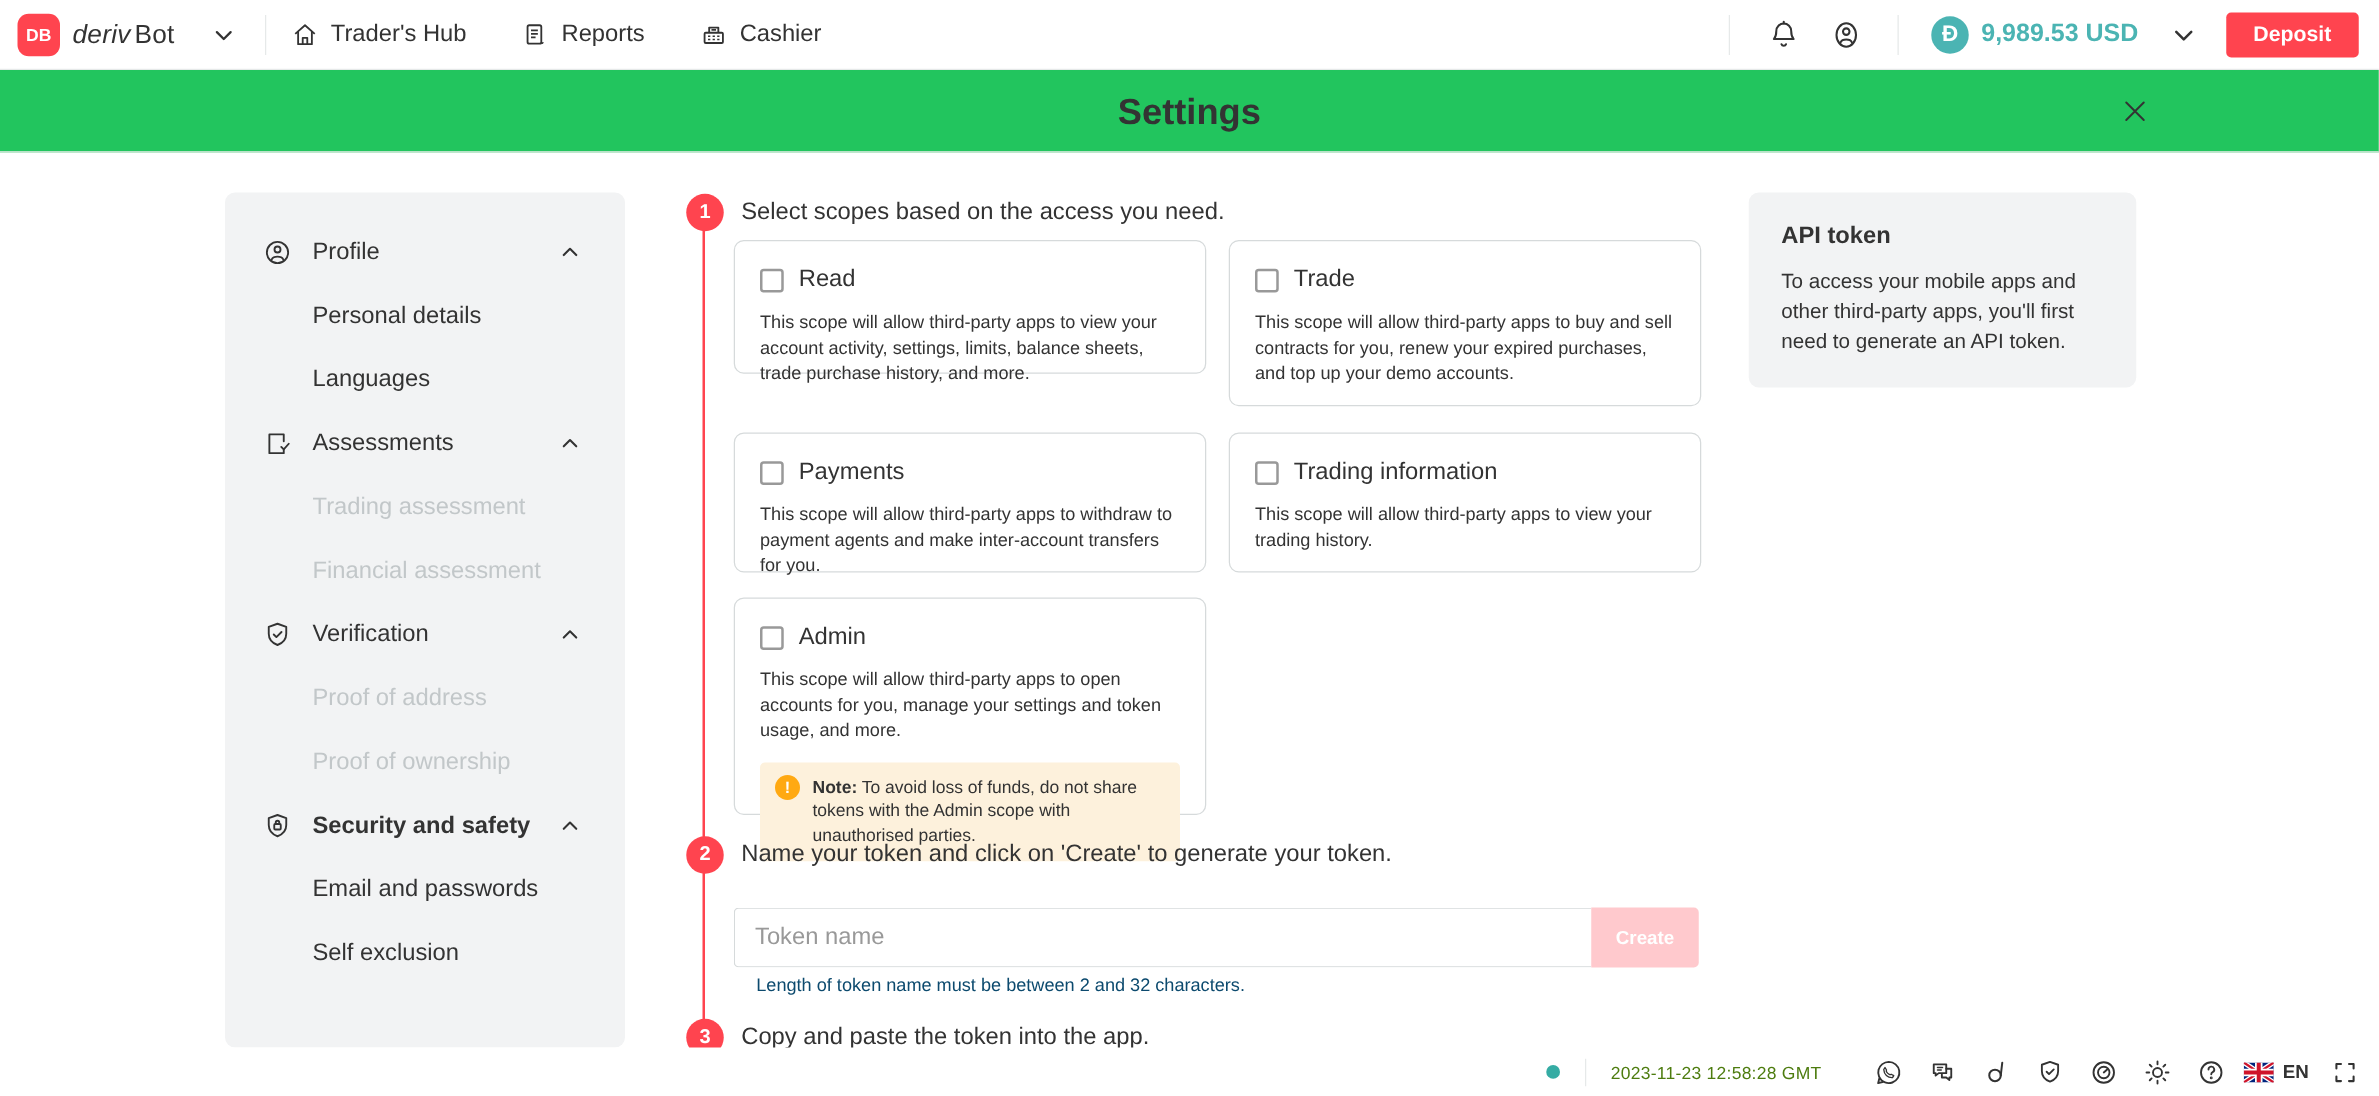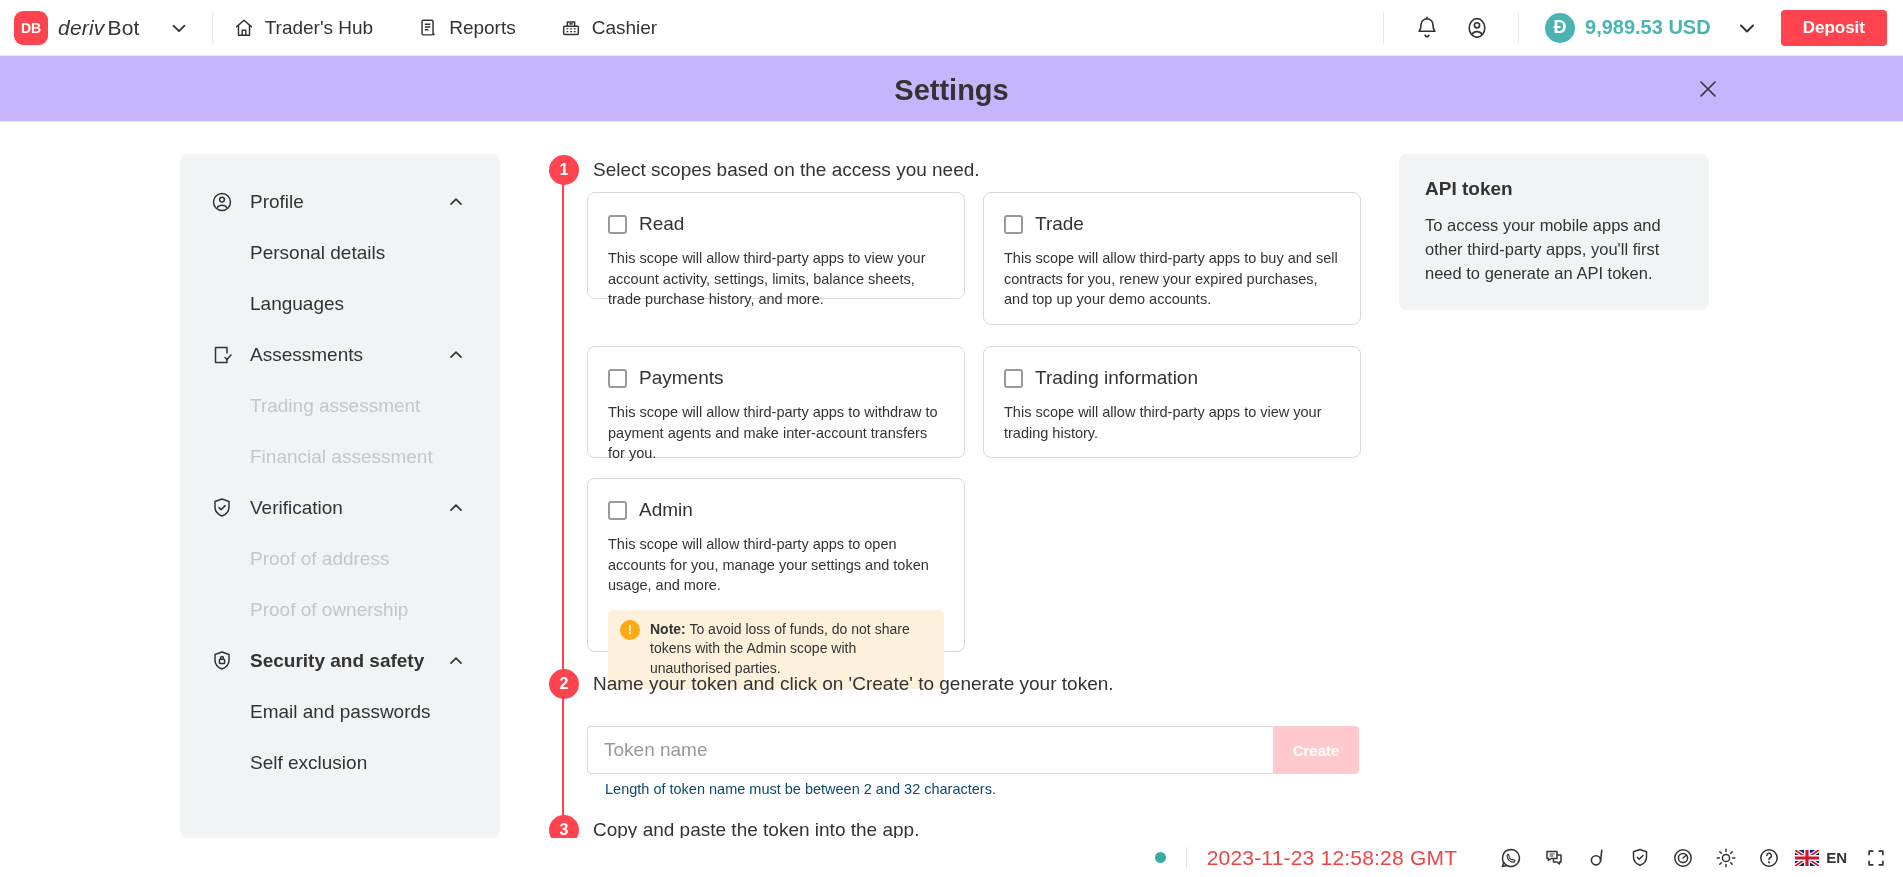--- a/index.html
+++ b/index.html
@@ -23,21 +23,21 @@
   .coin { width:30px; height:30px; border-radius:50%; background:#4bb4b3; color:#fff;
     display:flex; align-items:center; justify-content:center; font-size:18px; font-weight:bold; }
   .balance-amt { color:#4bb4b3; font-size:20px; font-weight:bold; }
   .deposit-btn { background:#ff444f; color:#fff; border:none; border-radius:4px; height:36px;
     padding:0 22px; font-size:17px; font-weight:bold; margin-left:22px; margin-right:16px; cursor:pointer;
     font-family:"Liberation Sans", sans-serif; }
   .icon-btn { cursor:pointer; display:flex; align-items:center; justify-content:center; }
 
   
   .titlebar { position:absolute; left:0; top:56px; width:1903px; height:66px;
-    border-bottom:1px solid #ececec; background:#c4b5fd; z-index:25; }
+    border-bottom:1px solid #ececec; background:#22c55e; z-index:25; }
   .page-title { position:absolute; left:0; right:0; top:18px; text-align:center;
     font-size:29px; font-weight:bold; color:#333; }
   .close-x { position:absolute; right:186px; top:24px; cursor:pointer; }
 
   
   .sidebar { position:absolute; left:180px; top:154px; width:320px; height:684px;
     background:#f2f3f4; border-radius:8px; padding:22px 0; }
   .sb-row { position:relative; height:51px; display:flex; align-items:center; cursor:pointer; }
   .sb-icon { position:absolute; left:30px; width:24px; height:24px; }
   .sb-label { position:absolute; left:70px; font-size:19px; color:#333; white-space:nowrap; }
@@ -79,21 +79,21 @@
   .api-panel { position:absolute; left:1399px; top:154px; width:310px; background:#f2f3f4;
     border-radius:8px; padding:24px 26px; }
   .api-title { font-size:19px; font-weight:bold; color:#333; }
   .api-body { margin-top:14px; font-size:16.5px; line-height:1.45; color:#333; width:250px; }
 
   
   .bottombar { position:absolute; left:0; bottom:0; width:1903px; height:39px; background:#fff;
     z-index:20; display:flex; align-items:center; justify-content:flex-end; }
   .status-dot { width:11px; height:11px; border-radius:50%; background:#35aca4; }
   .bb-div { width:1px; height:22px; background:#e6e9e9; margin:0 20px; }
-  .timestamp { font-size:21px; color:#ef4444; letter-spacing:.2px; }
+  .timestamp { font-size:14px; color:#4d7c0f; letter-spacing:.2px; }
   .bb-icons { display:flex; align-items:center; gap:19px; margin-left:42px; }
   .lang { display:flex; align-items:center; gap:7px; margin-left:14px; }
   .lang-label { font-size:15px; font-weight:bold; color:#333; }
   .fs-wrap { margin-left:18px; margin-right:16px; }
 </style>
 </head>
 <body>
 
 <div class="topnav">
   <div class="logo-badge">DB</div>

